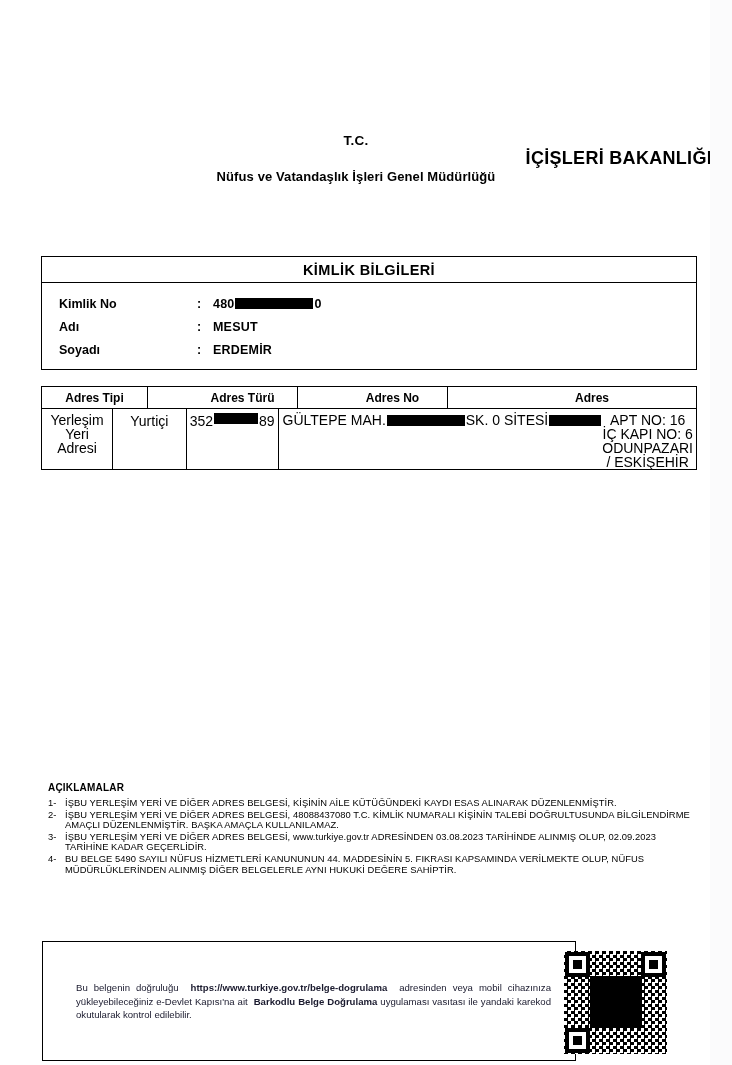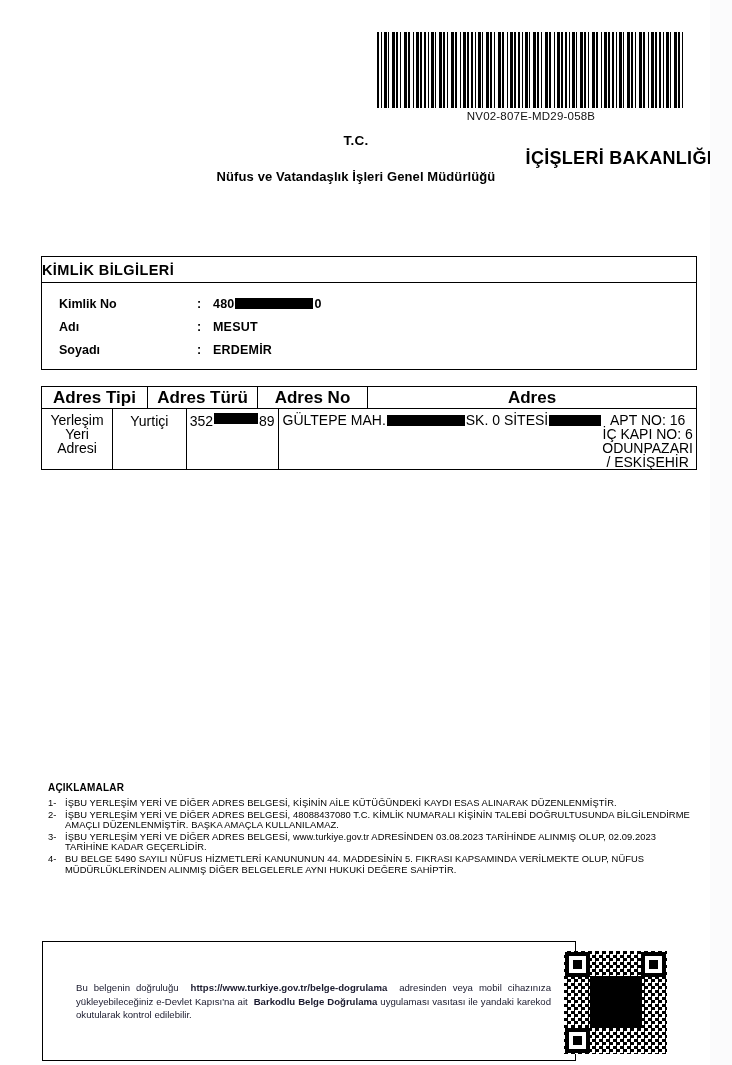--- a/index.html
+++ b/index.html
@@ -91,20 +91,21 @@
   
   .id-table {
     position: absolute;
     left: 41px; top: 256px;
     width: 656px;
     border: 1.6px solid #000;
     background: #fff;
   }
   .id-title {
     height: 26px; line-height: 26px;
+    text-align: center;
     font-size: 14.5px; font-weight: bold;
     letter-spacing: 0.4px;
     border-bottom: 1.6px solid #000;
   }
   .id-body { padding: 9px 0 11px 0; height: 86px; }
   .id-row {
     display: flex;
     height: 23px;
     align-items: center;
     padding-left: 17px;
@@ -126,21 +127,21 @@
     position: absolute;
     left: 41px; top: 386px;
     width: 656px;
     border: 1.6px solid #000;
     background: #fff;
   }
   .addr-head {
     display: flex;
     height: 22px;
     border-bottom: 1.6px solid #000;
-    font-size: 17px; font-weight: bold;
+    font-size: 12px; font-weight: bold; gap: 40px;
   }
   .addr-head > div,
   .addr-body > div {
     display: flex;
     align-items: center;
     justify-content: center;
     text-align: center;
   }
   .addr-head > div { height: 100%; }
   .c1 { width: 106px; border-right: 1.3px solid #000; }
@@ -234,24 +235,20 @@
   }
   .qr-eye.tl { left: 1px; top: 1px; }
   .qr-eye.tr { right: 1px; top: 1px; }
   .qr-eye.bl { left: 1px; bottom: 1px; }
 </style>
 </head>
 <body>
 
 <div class="page">
 
-  <div class="barcode-wrap">
-    <div class="barcode"></div>
-    <div class="barcode-text">NV02-807E-MD29-058B</div>
-  </div>
 
   <div class="gov-header">
     <div class="l1">T.C.</div>
     <div class="l2">İÇİŞLERİ BAKANLIĞI</div>
     <div class="l3">Nüfus ve Vatandaşlık İşleri Genel Müdürlüğü</div>
   </div>
 
 
   <div class="id-table">
     <div class="id-title">KİMLİK BİLGİLERİ</div>

